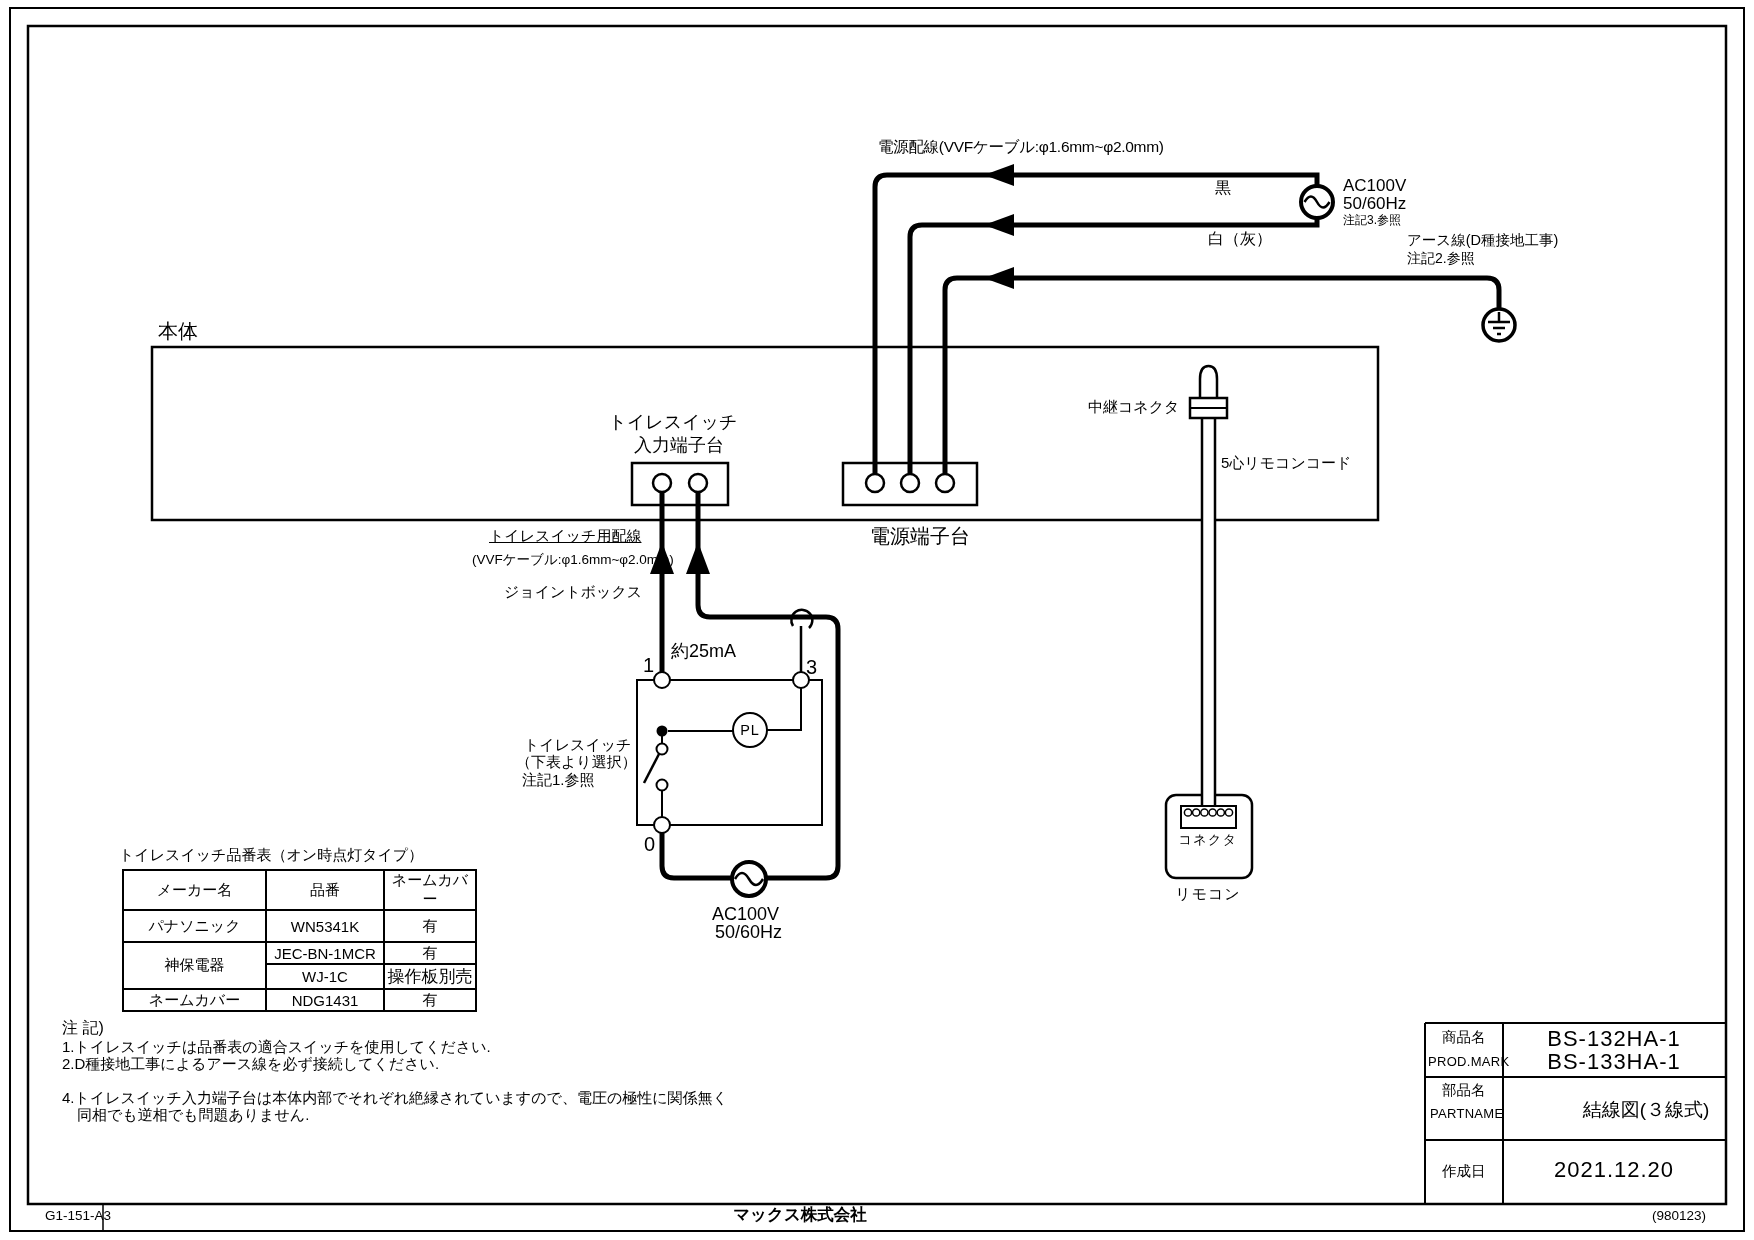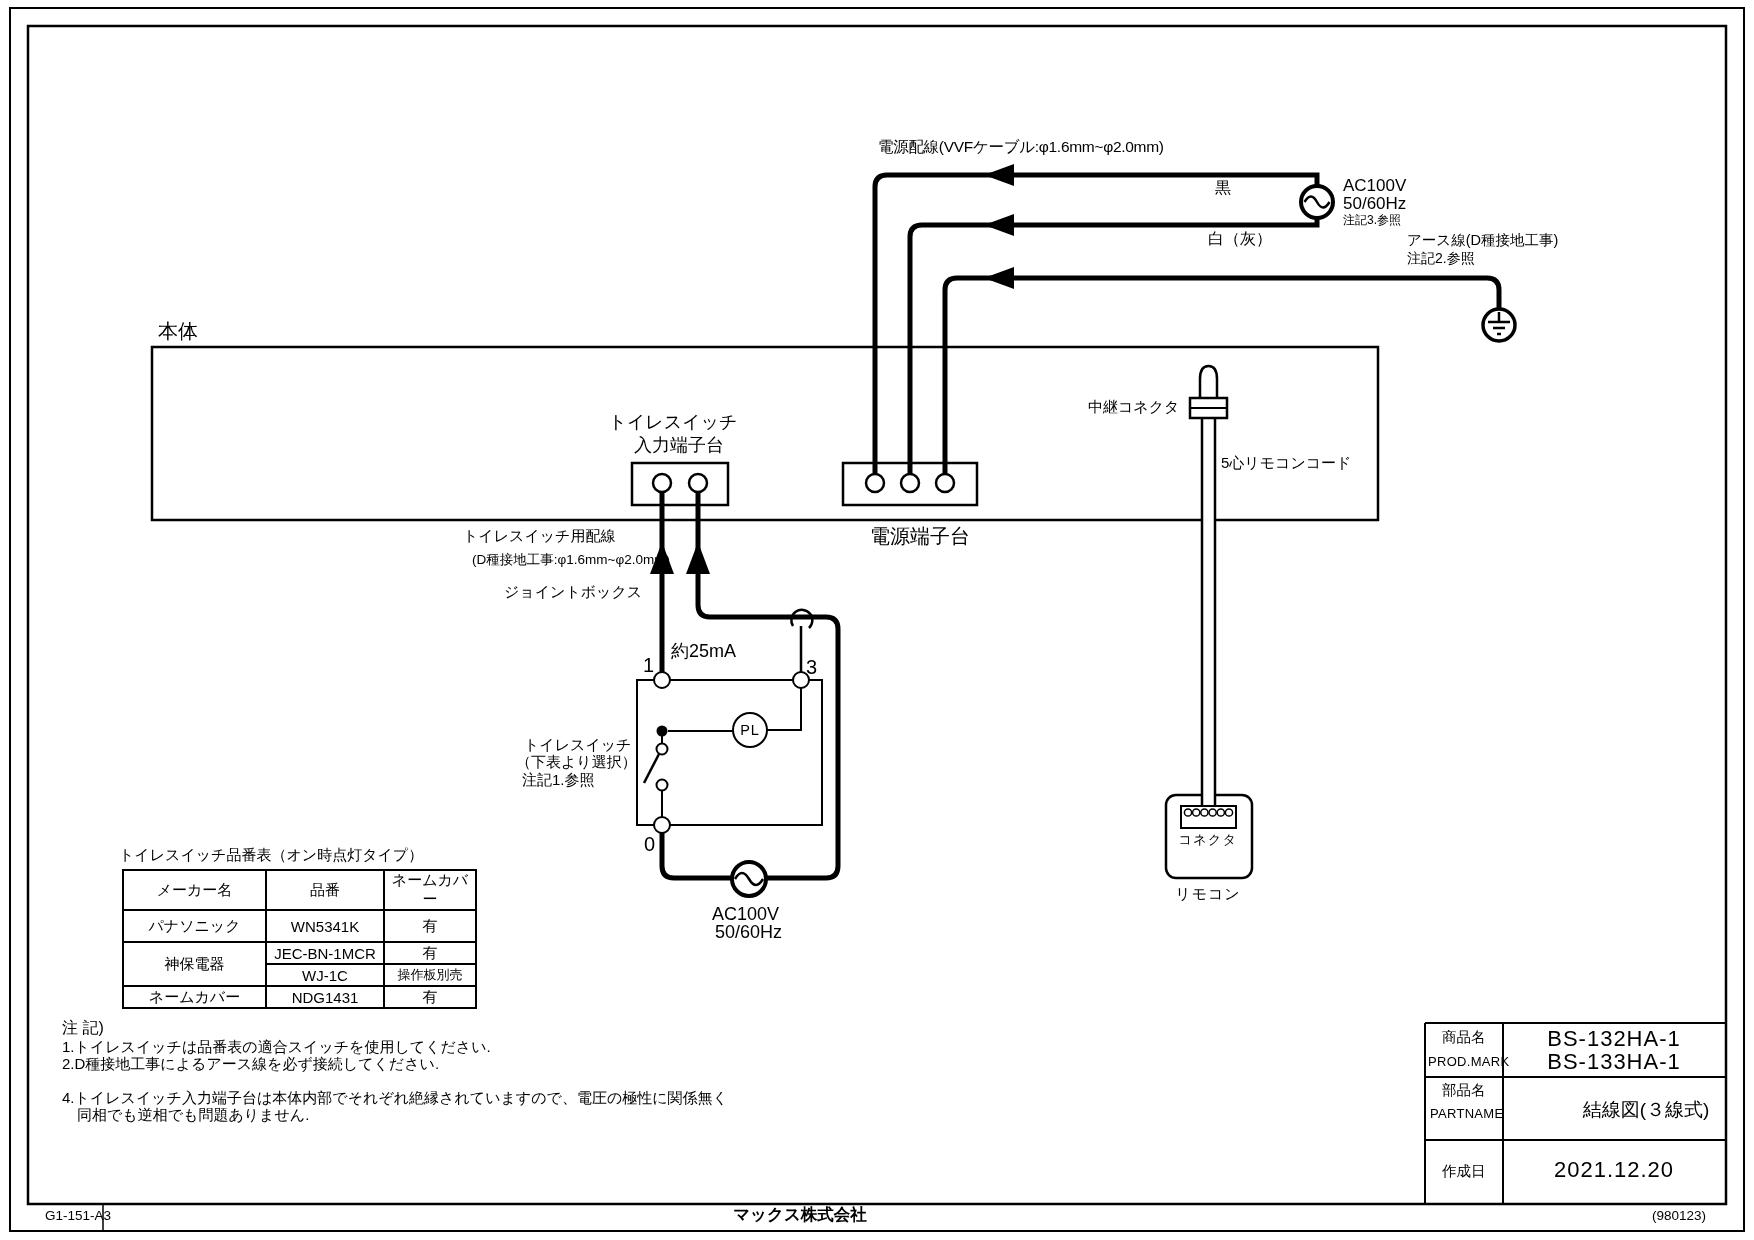--- a/index.html
+++ b/index.html
@@ -10,21 +10,21 @@
   }
   .art{position:absolute;left:0;top:0;}
   .lbl{position:absolute;white-space:nowrap;line-height:1.05;color:#000;}
   .ctr{transform:translateX(-50%);}
   .mid{transform:translate(-50%,-50%);}
   .parts-table{position:absolute;left:122px;top:869px;border-collapse:collapse;table-layout:fixed;}
   .parts-table th,.parts-table td{
     border:2px solid #000;font-size:15px;font-weight:normal;text-align:center;
     vertical-align:middle;padding:0;overflow:hidden;
   }
-  .parts-table .small{font-size:13px;}
+  .parts-table .small{font-size:17px;}
   .tb-lat{letter-spacing:0.3px;}
   .cadnum{letter-spacing:1px;}
 </style>
 </head>
 <body>
 
 <div class="page">
 
   <svg class="art" width="1754" height="1240" viewBox="0 0 1754 1240">
 
@@ -152,22 +152,22 @@
   <div class="lbl" style="left:158px;top:321px;font-size:20px;">本体</div>
 
   <div class="lbl ctr" style="left:673px;top:413px;font-size:18px;">トイレスイッチ</div>
   <div class="lbl ctr" style="left:679px;top:436px;font-size:18px;">入力端子台</div>
 
   <div class="lbl ctr" style="left:920px;top:526px;font-size:20px;">電源端子台</div>
 
   <div class="lbl" style="left:1088px;top:399px;font-size:15px;">中継コネクタ</div>
   <div class="lbl" style="left:1221px;top:455px;font-size:15px;">5心リモコンコード</div>
 
-  <div class="lbl" style="left:463px;top:528px;font-size:15px;">トイレスイッチ用配線</div>
-  <div class="lbl" style="left:472px;top:553px;font-size:13.5px;">(D種接地工事:φ1.6mm~φ2.0mm)</div>
+  <div class="lbl" style="left:489px;top:528px;font-size:15px;text-decoration:underline;">トイレスイッチ用配線</div>
+  <div class="lbl" style="left:472px;top:553px;font-size:13.5px;">(VVFケーブル:φ1.6mm~φ2.0mm)</div>
   <div class="lbl" style="left:504px;top:584px;font-size:15px;">ジョイントボックス</div>
 
   <div class="lbl" style="left:671px;top:642px;font-size:18px;">約25mA</div>
   <div class="lbl" style="left:643px;top:655px;font-size:20px;">1</div>
   <div class="lbl" style="left:806px;top:657px;font-size:20px;">3</div>
   <div class="lbl" style="left:644px;top:834px;font-size:20px;">0</div>
   <div class="lbl mid" style="left:750px;top:731px;font-size:14.5px;letter-spacing:1px;">PL</div>
 
   <div class="lbl" style="left:524px;top:737px;font-size:15px;">トイレスイッチ</div>
   <div class="lbl" style="left:516px;top:754px;font-size:15px;">（下表より選択）</div>

